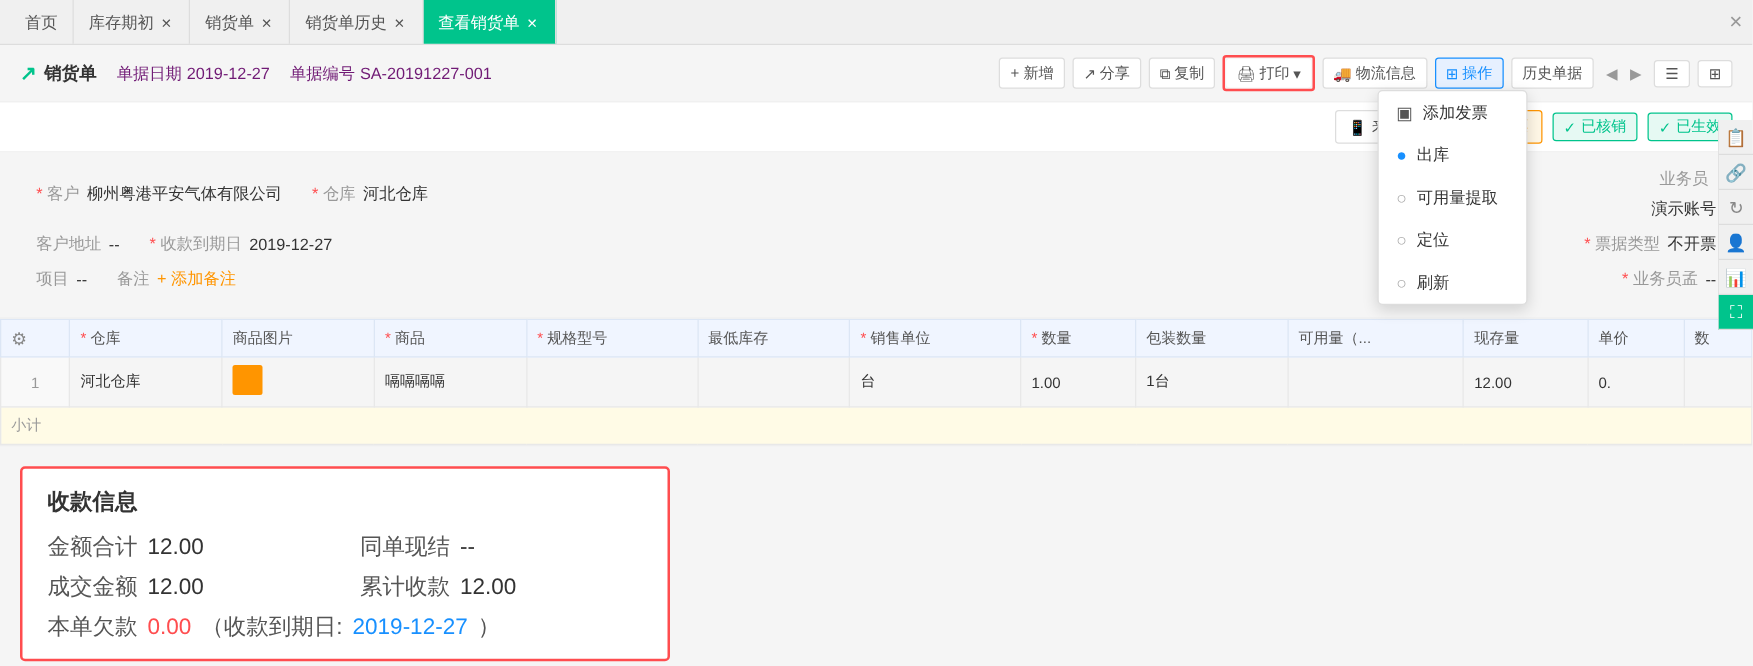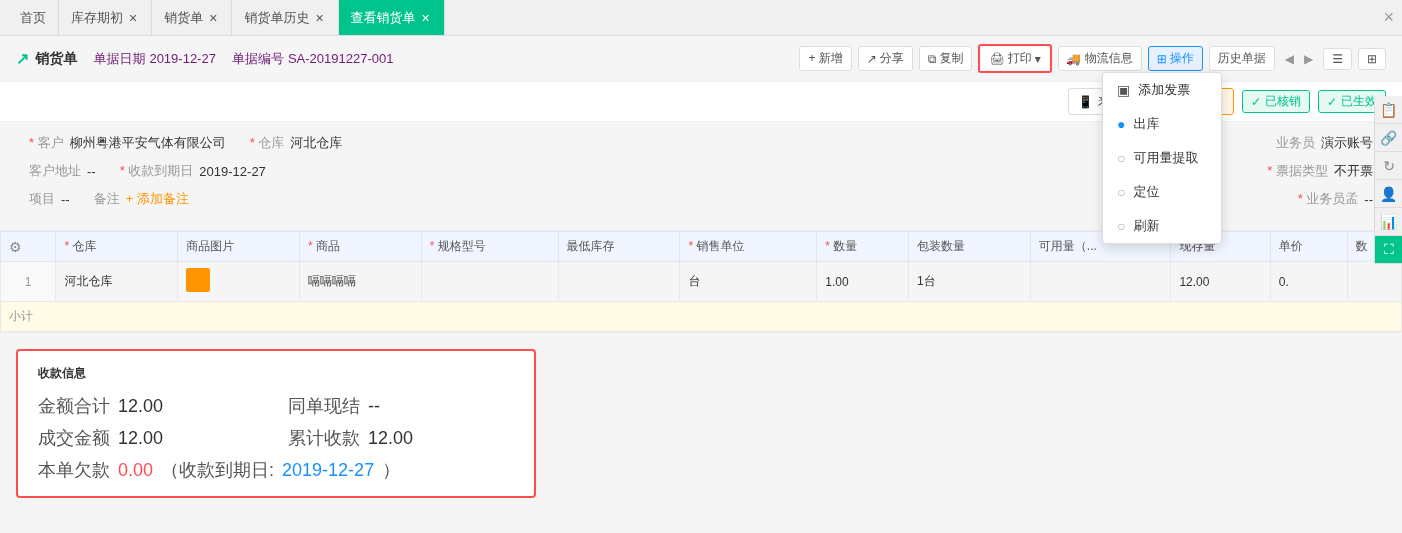--- a/index.html
+++ b/index.html
@@ -70,21 +70,21 @@
     .subtotal-row td { background: #fffbe6; color: #999; }
     .product-img { width: 24px; height: 24px; background: #ff9500; display: inline-block; border-radius: 2px; }
     .gear-icon { font-size: 14px; color: #888; }
 
     
     .bottom-section { padding: 16px; }
     .info-box {
       border: 2px solid #ff4d4f; border-radius: 4px; padding: 14px 20px;
       max-width: 520px; background: #fff;
     }
-    .info-box-title { font-weight: bold; font-size: 12px; margin-bottom: 12px; }
+    .info-box-title { font-weight: bold; font-size: 18px; margin-bottom: 12px; }
     .info-grid { display: grid; grid-template-columns: 1fr 1fr; gap: 8px 24px; }
     .info-row { display: flex; align-items: center; gap: 8px; font-size: 18px; }
     .info-label { color: #555; white-space: nowrap; }
     .info-value { color: #333; }
     .info-value-red { color: #ff4d4f; }
     .info-value-blue { color: #1890ff; }
 
     
     .dropdown-menu {
       position: absolute; top: 72px; right: 180px; background: #fff;
@@ -230,21 +230,21 @@
   <div class="form-section">
     <div class="form-row">
       <div class="form-field">
         <span class="field-label required">客户</span>
         <span class="field-value">柳州粤港平安气体有限公司</span>
       </div>
       <div class="form-field">
         <span class="field-label required">仓库</span>
         <span class="field-value">河北仓库</span>
       </div>
-      <div class="form-field" style="margin-left:auto;">
+      <div class="form-field" style="margin-left:auto;flex-direction:column;">
         <span class="field-label">业务员</span>
         <span class="field-value">演示账号</span>
       </div>
     </div>
     <div class="form-row">
       <div class="form-field">
         <span class="field-label">客户地址</span>
         <span class="field-value">--</span>
       </div>
       <div class="form-field">

